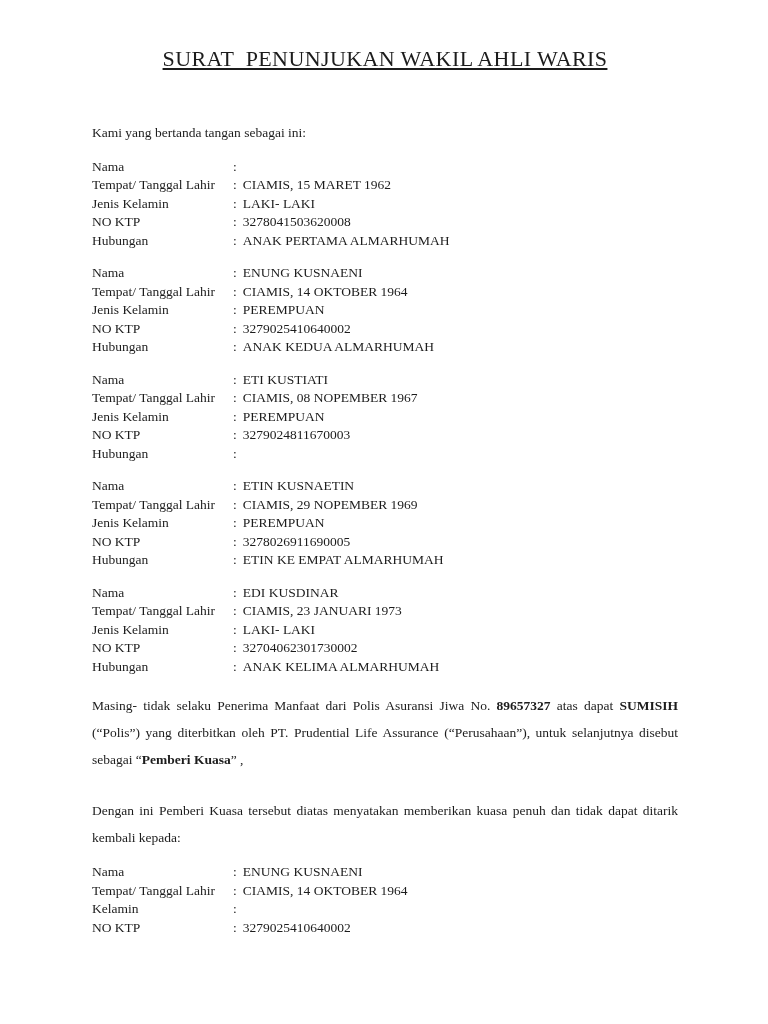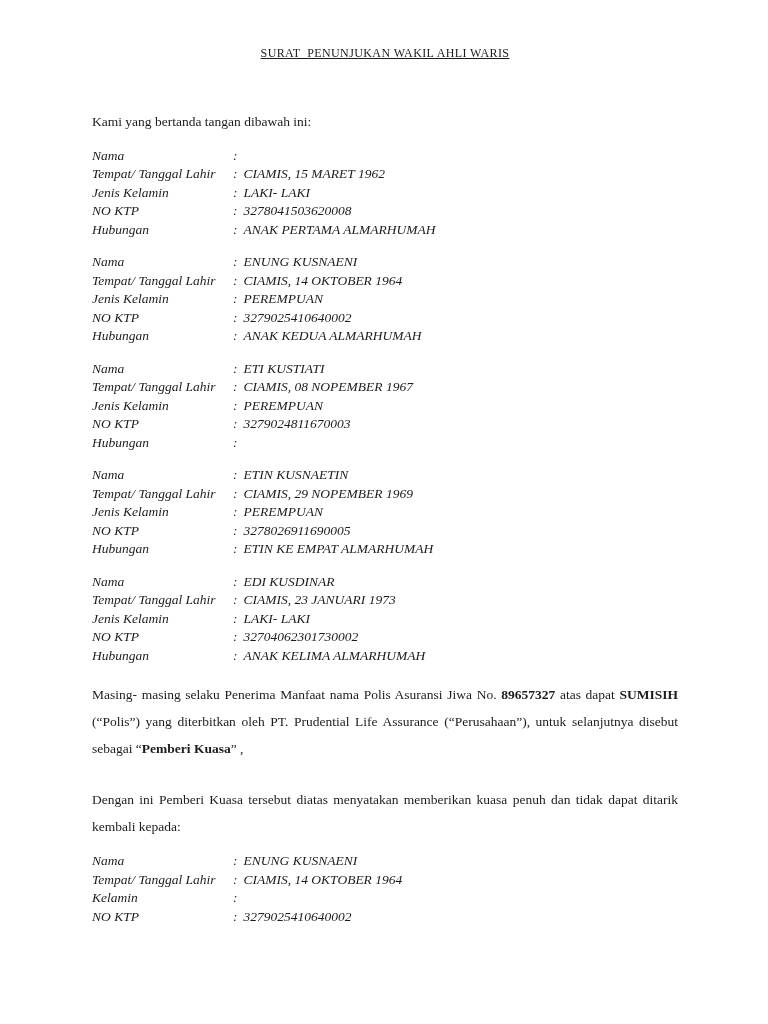--- a/index.html
+++ b/index.html
@@ -10,33 +10,32 @@
     background: #ffffff;
     font-family: "Liberation Serif", "DejaVu Serif", serif;
     color: #1c1c1c;
     font-size: 13.5px;
     overflow: hidden;
     box-sizing: border-box;
     padding: 46px 90px 0 92px;
   }
   .doc-title {
     text-align: center;
-    font-size: 12px;
+    font-size: 22px;
     letter-spacing: 0.4px;
     text-decoration: underline;
     white-space: pre;
     margin: 0 0 0 0;
   }
   .intro {
     margin-top: 52px;
     line-height: 18.5px;
   }
   .block {
     margin-top: 14px;
-    font-style: italic;
   }
   .first-block { margin-top: 15px; }
   .field-row {
     display: flex;
     line-height: 18.5px;
     align-items: flex-start;
   }
   .field-label {
     width: 141px;
     flex: 0 0 141px;
@@ -64,21 +63,21 @@
   .rep-block { margin-top: 12px; }
   b { font-weight: bold; }
 </style>
 </head>
 <body>
 
 <div class="page">
 
   <div class="doc-title">SURAT  PENUNJUKAN WAKIL AHLI WARIS</div>
 
-  <div class="intro">Kami yang bertanda tangan dibawah ini:</div>
+  <div class="intro">Kami yang bertanda tangan sebagai ini:</div>
 
   <div class="block first-block">
     <div class="field-row">
       <span class="field-label">Nama</span>
       <span class="colon">:</span>
     </div>
     <div class="field-row">
       <span class="field-label">Tempat/ Tanggal Lahir</span>
       <span class="colon">:</span>
       <span class="field-value">CIAMIS, 15 MARET 1962</span>
@@ -204,21 +203,21 @@
       <span class="colon">:</span>
       <span class="field-value">32704062301730002</span>
     </div>
     <div class="field-row">
       <span class="field-label">Hubungan</span>
       <span class="colon">:</span>
       <span class="field-value">ANAK KELIMA ALMARHUMAH</span>
     </div>
   </div>
 
-  <div class="para"><span>Masing- masing selaku Penerima Manfaat nama Polis Asuransi Jiwa No. </span><b>89657327</b><span> atas dapat </span><b>SUMISIH</b><span> (“Polis”) yang diterbitkan oleh PT. Prudential Life Assurance (“Perusahaan”), untuk selanjutnya disebut sebagai “</span><b>Pemberi Kuasa</b><span>” ,</span></div>
+  <div class="para"><span>Masing- tidak selaku Penerima Manfaat dari Polis Asuransi Jiwa No. </span><b>89657327</b><span> atas dapat </span><b>SUMISIH</b><span> (“Polis”) yang diterbitkan oleh PT. Prudential Life Assurance (“Perusahaan”), untuk selanjutnya disebut sebagai “</span><b>Pemberi Kuasa</b><span>” ,</span></div>
 
   <div class="para2">Dengan ini Pemberi Kuasa tersebut diatas menyatakan memberikan kuasa penuh dan tidak dapat ditarik kembali kepada:</div>
 
   <div class="block rep-block">
     <div class="field-row">
       <span class="field-label">Nama</span>
       <span class="colon">:</span>
       <span class="field-value">ENUNG KUSNAENI</span>
     </div>
     <div class="field-row">

